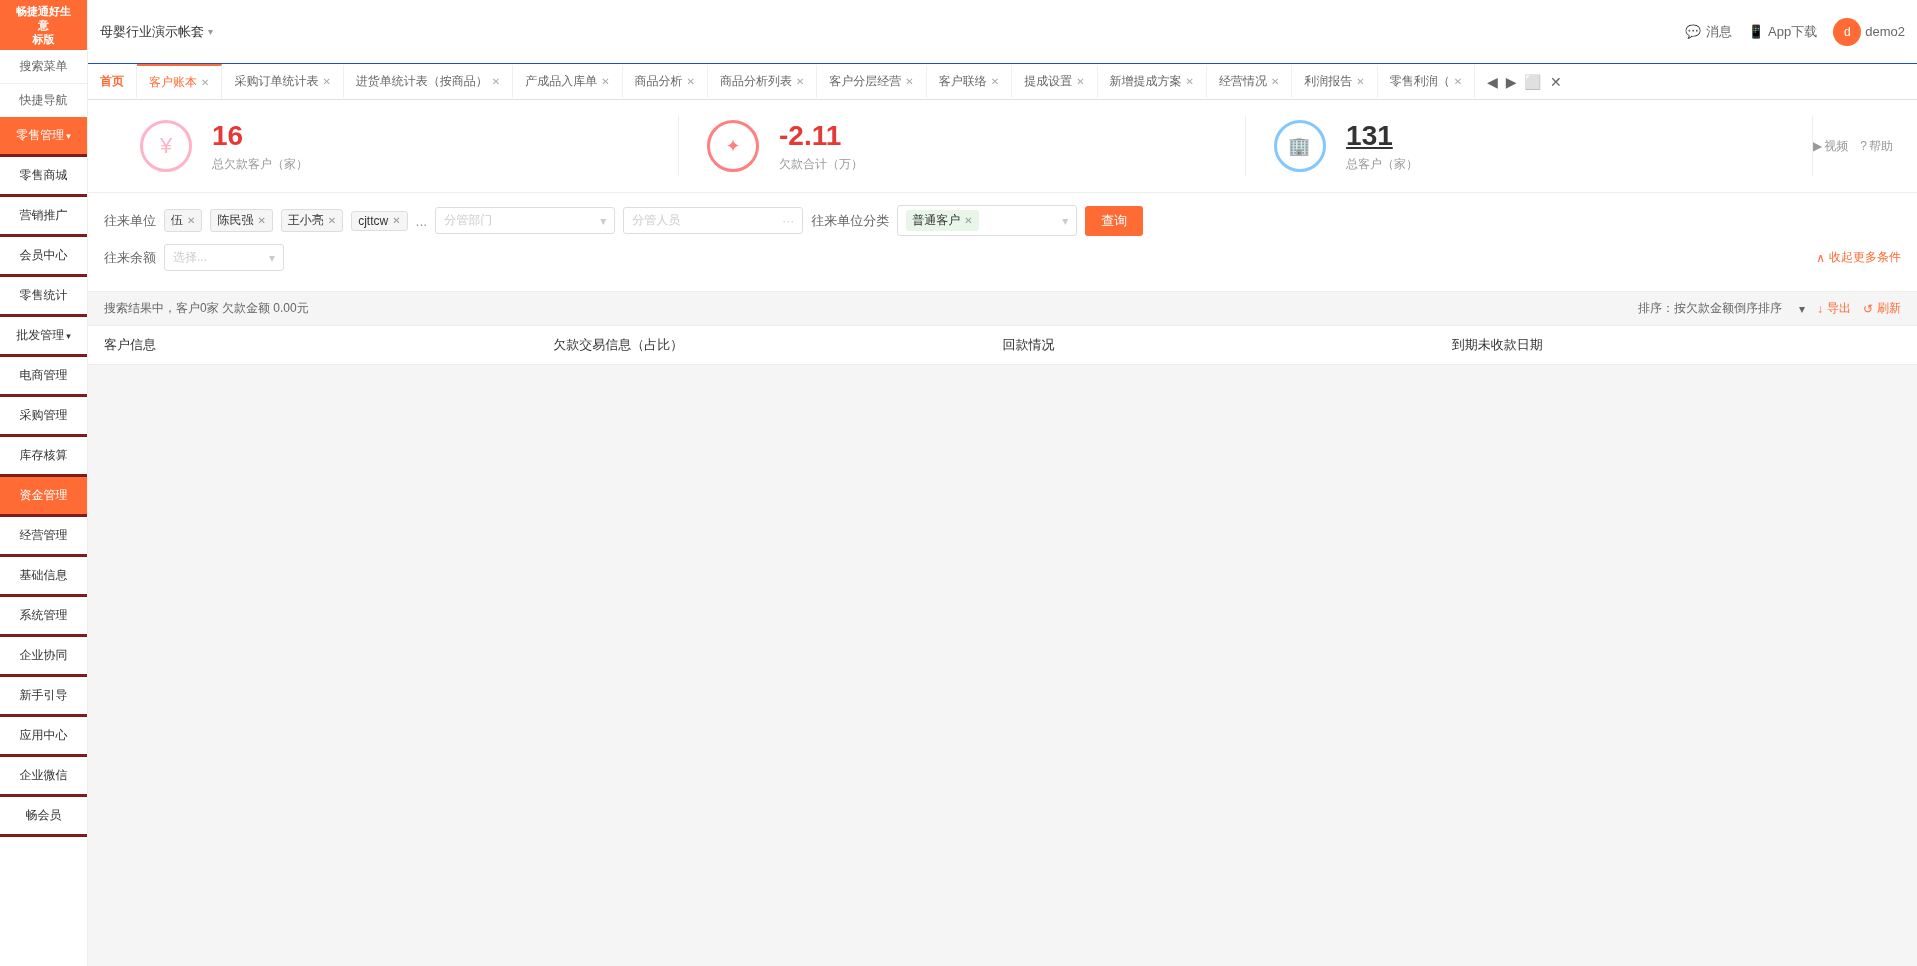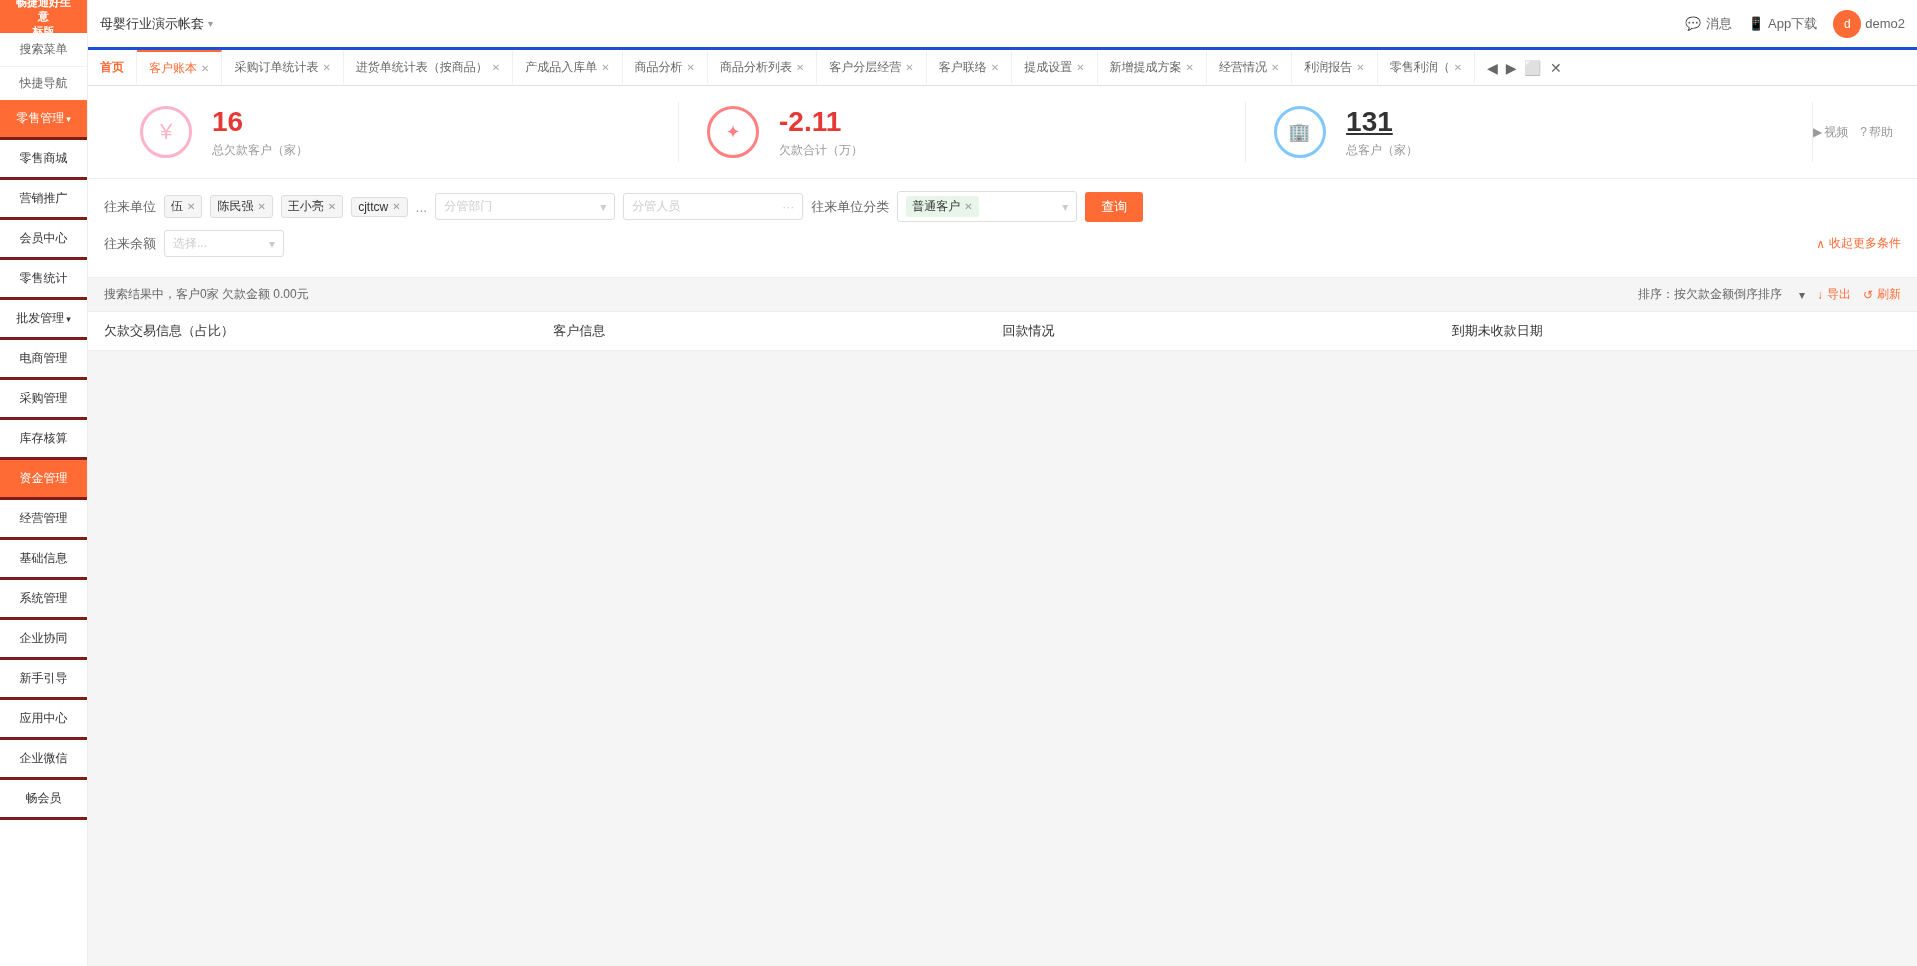--- a/index.html
+++ b/index.html
@@ -1,31 +1,31 @@
 <!DOCTYPE html>
 <html><head>
   <meta charset="utf-8">
   <style>
     * { box-sizing: border-box; margin: 0; padding: 0; }
     body { font-family: "Microsoft YaHei", "PingFang SC", sans-serif; font-size: 13px; background: #f5f5f5; display: flex; height: 100vh; overflow: hidden; }
 
     
     .sidebar { width: 88px; background: #fff; display: flex; flex-direction: column; border-right: 1px solid #eee; flex-shrink: 0; height: 100vh; overflow-y: auto; }
-    .sidebar-logo { background: #ff6b35; padding: 10px 16px; display: flex; align-items: center; justify-content: center; height: 33px; }
+    .sidebar-logo { background: #ff6b35; padding: 10px 16px; display: flex; align-items: center; justify-content: center; height: 50px; }
     .sidebar-logo-text { color: #fff; font-size: 11px; font-weight: bold; text-align: center; line-height: 1.3; }
     .sidebar-search { padding: 8px 6px; font-size: 12px; color: #666; text-align: center; cursor: pointer; border-bottom: 1px solid #f0f0f0; }
     .sidebar-nav-item { padding: 10px 6px; font-size: 12px; color: #333; text-align: center; cursor: pointer; border-bottom: 3px solid #7f1d1d; font-family: Liberation Serif, serif; }
     .sidebar-nav-item.active { background: #ff6b35; color: #fff; }
     .sidebar-nav-item.has-arrow { display: flex; align-items: center; justify-content: center; gap: 2px; }
 
     
     .main { flex: 1; display: flex; flex-direction: column; overflow: hidden; }
 
     
-    .topbar { background: #fff; height: 50px; display: flex; align-items: center; padding: 0 12px; border-bottom: 3px solid #1d4ed8; justify-content: space-between; flex-shrink: 0; }
+    .topbar { background: #fff; height: 64px; display: flex; align-items: center; padding: 0 12px; border-bottom: 1px solid #1d4ed8; justify-content: space-between; flex-shrink: 0; }
     .topbar-left { display: flex; align-items: center; gap: 8px; }
     .topbar-selector { display: flex; align-items: center; gap: 4px; font-size: 13px; color: #333; cursor: pointer; }
     .topbar-selector-arrow { color: #999; font-size: 10px; }
     .topbar-right { display: flex; align-items: center; gap: 16px; font-size: 13px; color: #666; }
     .topbar-right-item { display: flex; align-items: center; gap: 4px; cursor: pointer; }
     .avatar { width: 28px; height: 28px; border-radius: 50%; background: #ff6b35; display: flex; align-items: center; justify-content: center; color: #fff; font-size: 12px; }
 
     
     .tabs-bar { background: #fff; display: flex; align-items: center; border-bottom: 1px solid #e0e0e0; flex-shrink: 0; overflow: hidden; }
     .tab-item { padding: 8px 12px; font-size: 12px; color: #666; cursor: pointer; display: flex; align-items: center; gap: 4px; white-space: nowrap; border-right: 1px solid #f0f0f0; flex-shrink: 0; }
@@ -360,21 +360,21 @@
         </div>
         <div class="results-action">
           <span>↺</span>
           <span>刷新</span>
         </div>
       </div>
     </div>
 
     <div class="table-wrap">
       <div class="table-header">
+        <div class="table-col-header">客户信息</div>
         <div class="table-col-header">欠款交易信息（占比）</div>
-        <div class="table-col-header">客户信息</div>
         <div class="table-col-header">回款情况</div>
         <div class="table-col-header">到期未收款日期</div>
       </div>
 
     </div>
   </div>
 </div>
 
 </body></html>

